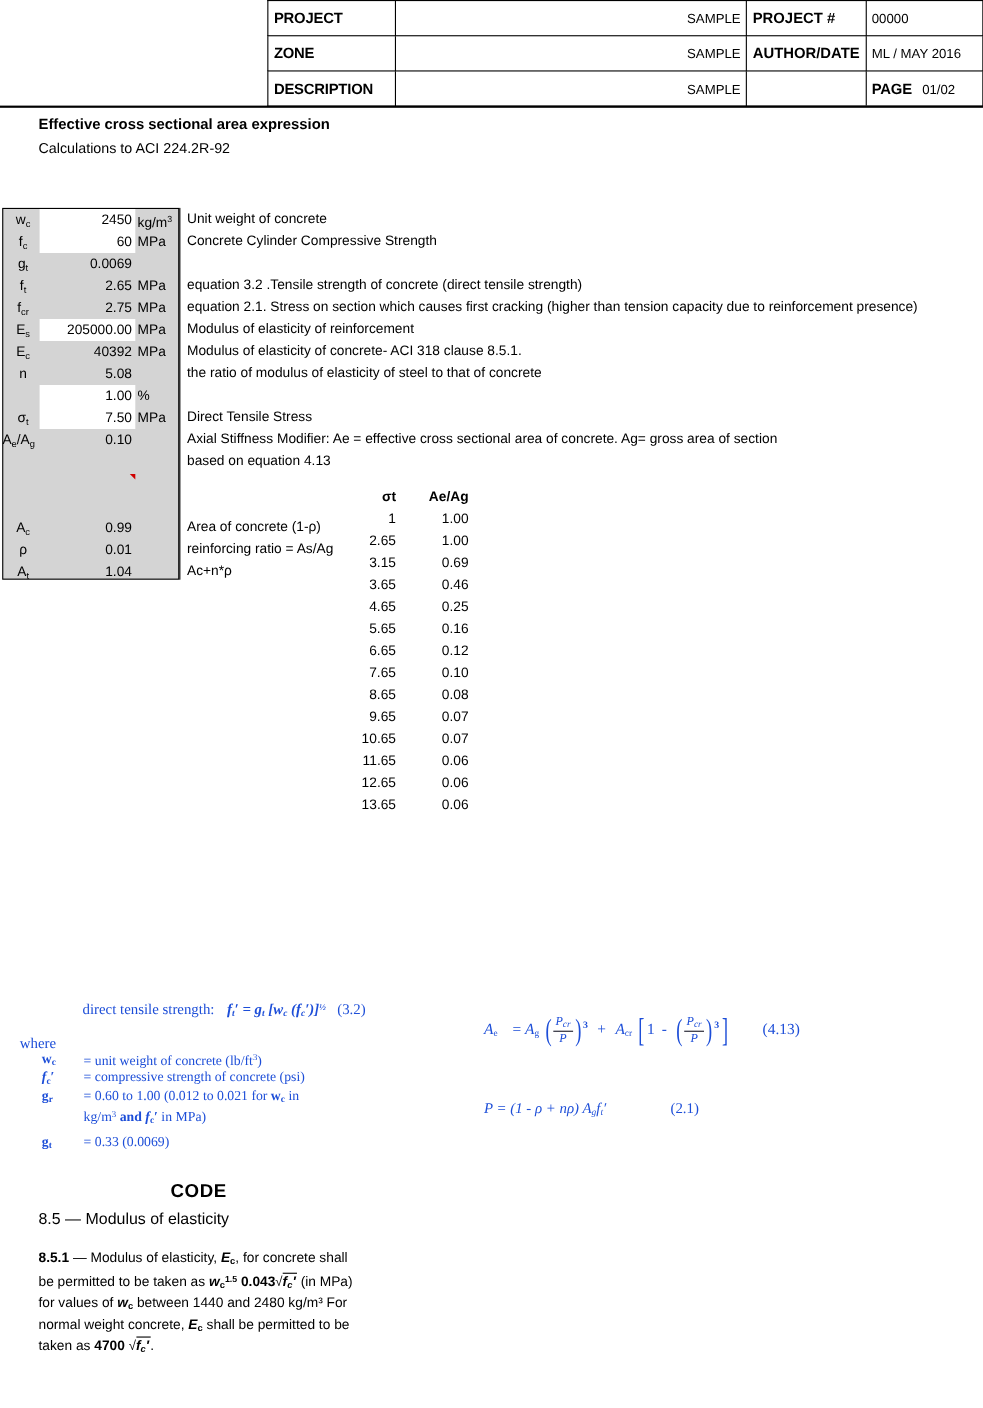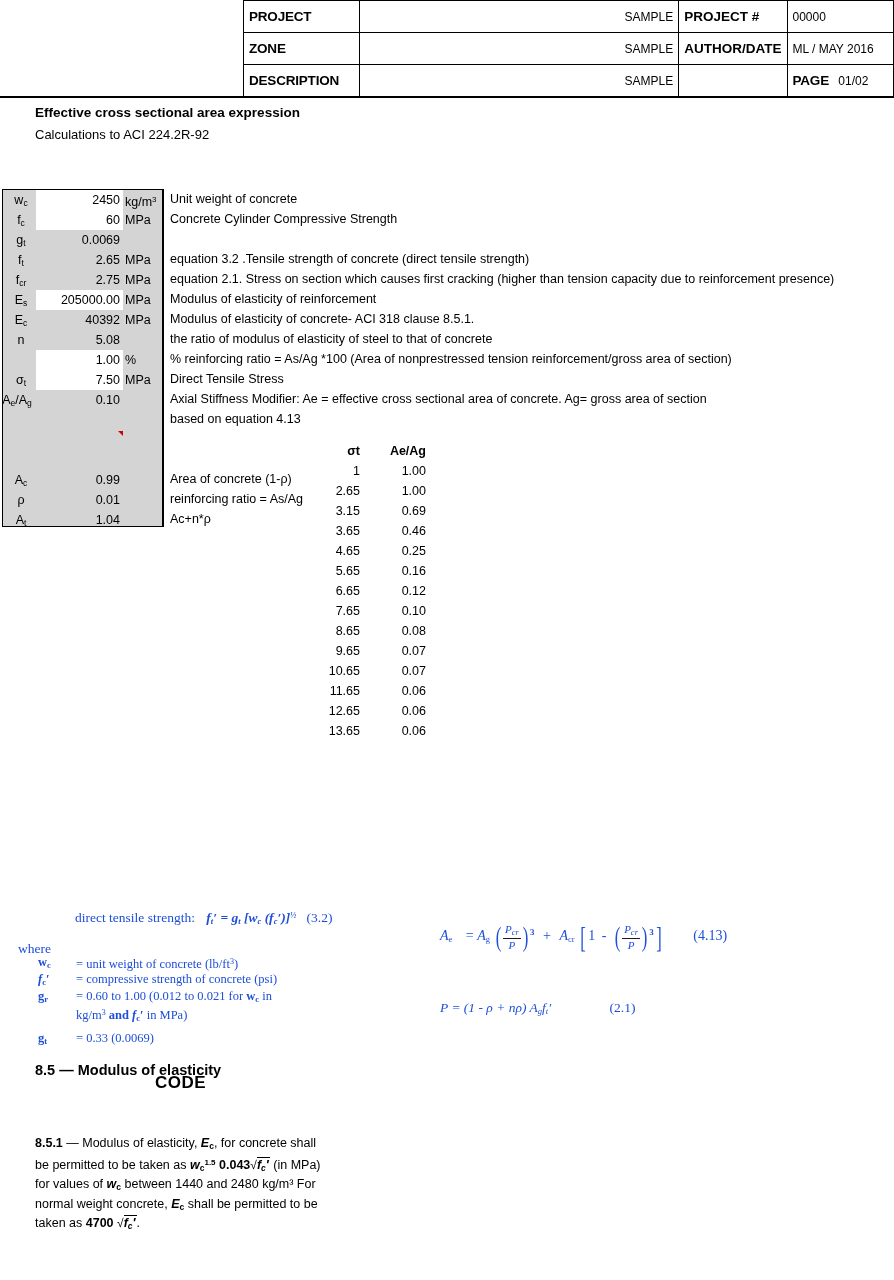--- a/index.html
+++ b/index.html
@@ -159,22 +159,22 @@
     vertical-align:middle; transform:scaleX(0.55); font-family:"Liberation Serif", serif;
   }
   .expo { font-size:9px; vertical-align:super; font-weight:bold; }
 
   
   .code-title {
     position:absolute; left:155px; top:1073px;
     font-size:17px; font-weight:bold; letter-spacing:0.5px;
   }
   .code-h {
-    position:absolute; left:35px; top:1062px;
-    font-size:14.5px; font-weight:bold;
+    position:absolute; left:35px; top:1101px;
+    font-size:14.5px; font-weight:normal;
   }
   .code-p {
     position:absolute; left:35px; top:1135px;
     width:290px;
     font-size:12.5px; line-height:16.5px;
   }
   .code-p b { font-weight:bold; }
   .sqrt {
     display:inline-block; white-space:nowrap;
   }
@@ -299,21 +299,20 @@
     </div>
   </div>
 <div class="desccol" id="desccol">
     <div class="drow" style="top: 0px;">Unit weight of concrete</div>
     <div class="drow" style="top: 20px;">Concrete Cylinder Compressive Strength</div>
     <div class="drow" style="top: 60px;">equation 3.2 .Tensile strength of concrete (direct tensile strength)</div>
     <div class="drow" style="top: 80px;">equation 2.1. Stress on section which causes first cracking (higher than tension capacity due to reinforcement presence)</div>
     <div class="drow" style="top: 100px;">Modulus of elasticity of reinforcement</div>
     <div class="drow" style="top: 120px;">Modulus of elasticity of concrete- ACI 318 clause 8.5.1.</div>
     <div class="drow" style="top: 140px;">the ratio of modulus of elasticity of steel to that of concrete</div>
-    <div class="drow" style="top: 160px;">% reinforcing ratio = As/Ag *100 (Area of nonprestressed tension reinforcement/gross area of section)</div>
     <div class="drow" style="top: 180px;">Direct Tensile Stress</div>
     <div class="drow" style="top: 200px;">Axial Stiffness Modifier: Ae = effective cross sectional area of concrete. Ag= gross area of section</div>
     <div class="drow" style="top: 220px;">based on equation 4.13</div>
     <div class="drow" style="top: 280px;">Area of concrete (1-ρ)</div>
     <div class="drow" style="top: 300px;">reinforcing ratio = As/Ag</div>
     <div class="drow" style="top: 320px;"> Ac+n*ρ</div>
   </div>
 
 <div class="sigmatable" id="sigmatable">
     <div class="st-head col-st" style="top: 0px;">σt</div>

